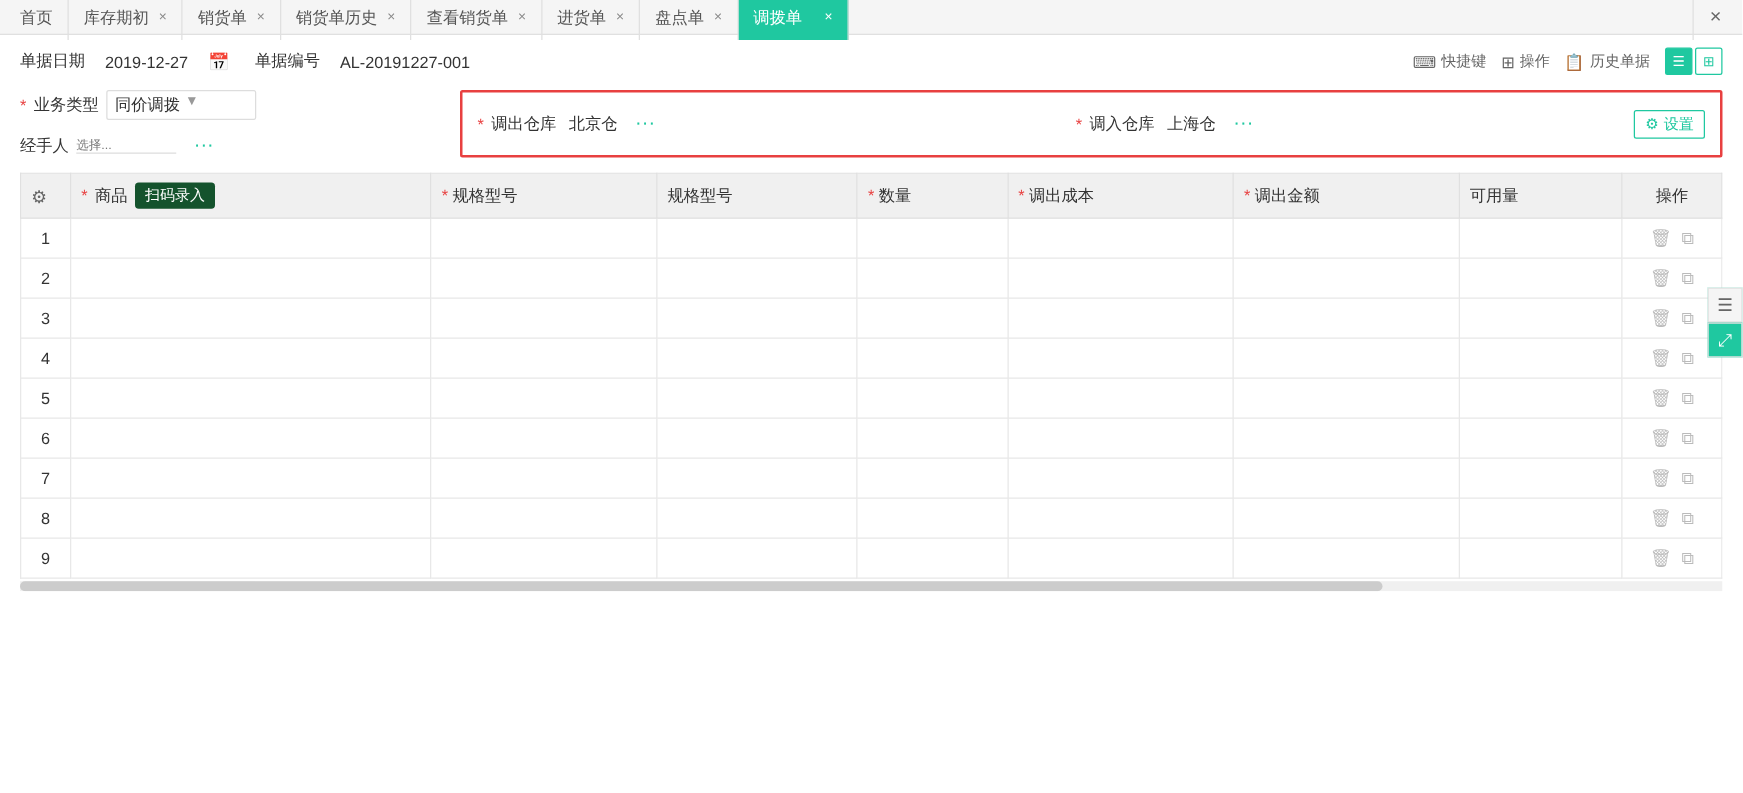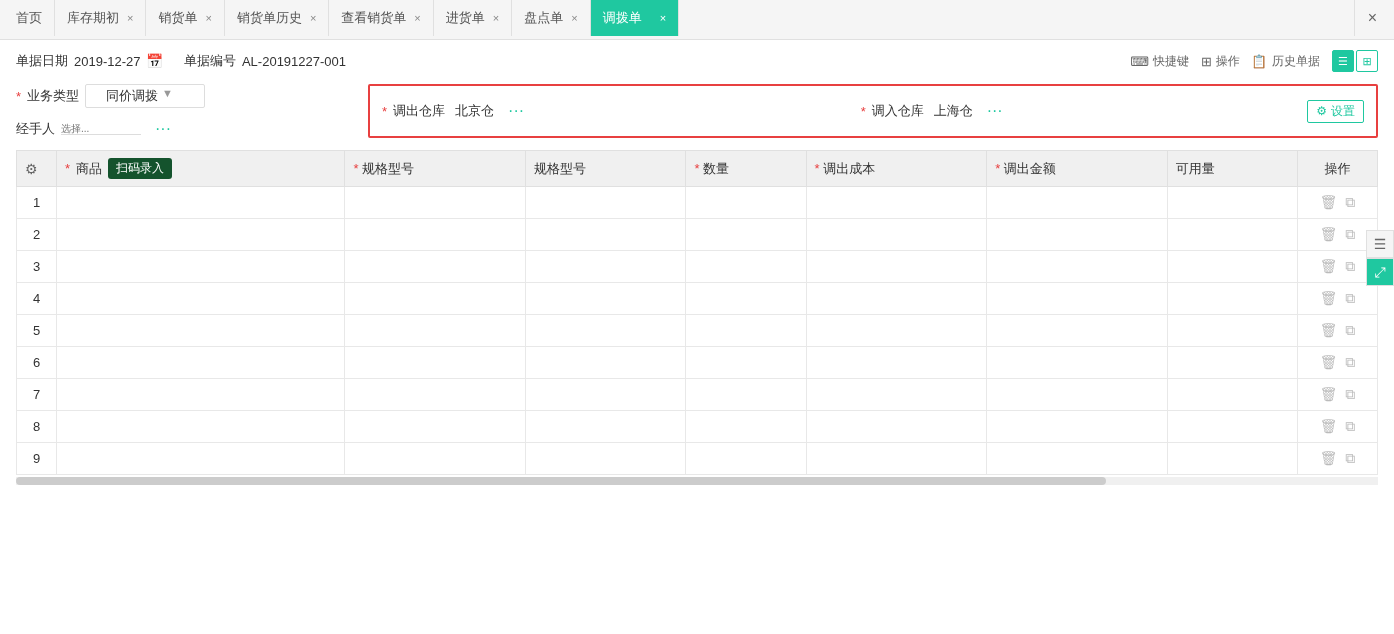--- a/index.html
+++ b/index.html
@@ -1,23 +1,24 @@
 <!DOCTYPE html>
 <html><head>
   <meta charset="utf-8">
   <style>
     * { box-sizing: border-box; margin: 0; padding: 0; }
     body { font-family: "Microsoft YaHei", Arial, sans-serif; font-size: 13px; color: #333; background: #fff; overflow: hidden; }
 
     
     .tab-bar {
       display: flex;
+      align-items: center;
       background: #f5f5f5;
       border-bottom: 1px solid #e0e0e0;
-      height: 40px;
+      height: 28px;
       padding: 0 4px;
       position: relative;
     }
     .tab-item {
       display: flex;
       align-items: center;
       padding: 0 12px;
       height: 36px;
       cursor: pointer;
       font-size: 13px;
@@ -66,21 +67,21 @@
       margin-bottom: 12px;
     }
     .header-left {
       display: flex;
       align-items: center;
       gap: 20px;
     }
     .field-group {
       display: flex;
       align-items: center;
-      gap: 6px;
+      gap: 16px;
     }
     .field-label { color: #333; font-size: 13px; }
     .field-value { color: #333; font-size: 13px; }
     .calendar-icon {
       color: #1fc8a0;
       cursor: pointer;
       font-size: 14px;
     }
     .header-right {
       display: flex;
@@ -151,21 +152,21 @@
     .form-field-value { color: #333; margin-left: 4px; }
     .ellipsis-btn {
       color: #1fc8a0;
       cursor: pointer;
       font-size: 16px;
       margin-left: 8px;
     }
     .select-dropdown {
       border: 1px solid #ddd;
       border-radius: 2px;
-      padding: 2px 20px;
+      padding: 2px 6px;
       display: flex;
       align-items: flex-start;
       gap: 4px;
       min-width: 120px;
       cursor: pointer;
     }
     .select-dropdown .arrow { color: #999; font-size: 11px; }
     .setting-btn {
       display: flex;
       align-items: center;

